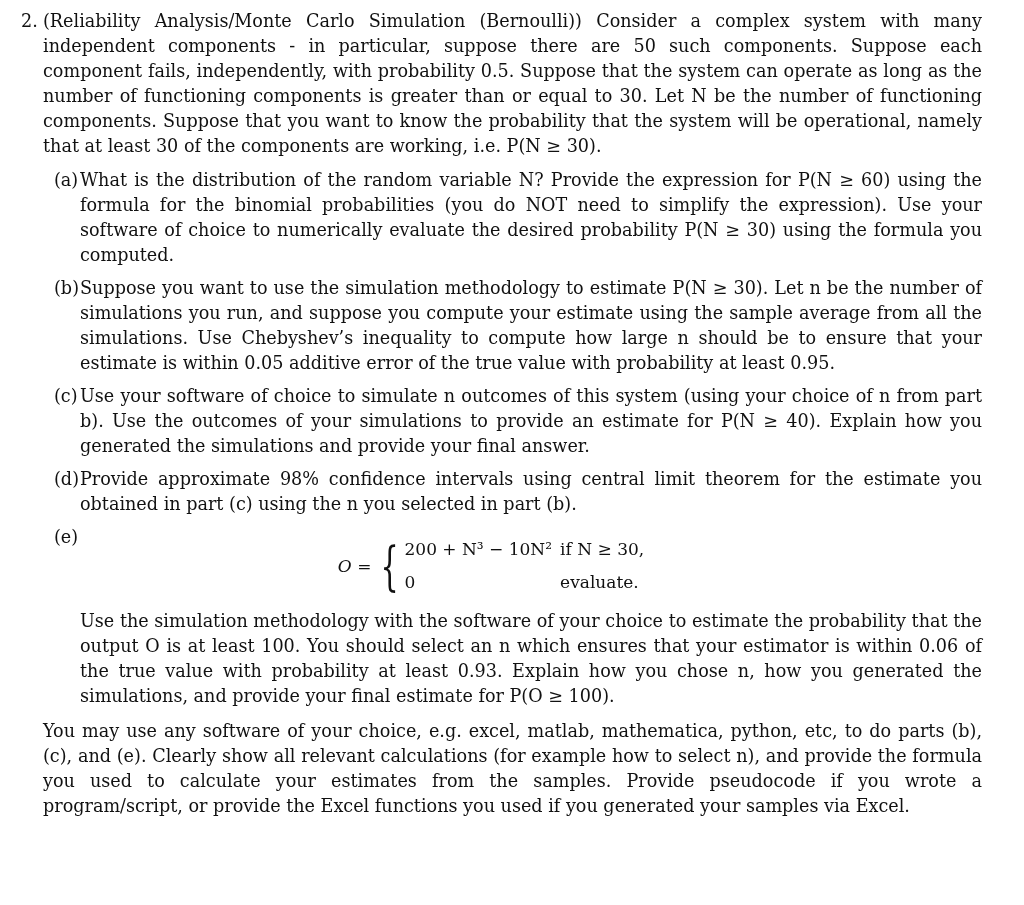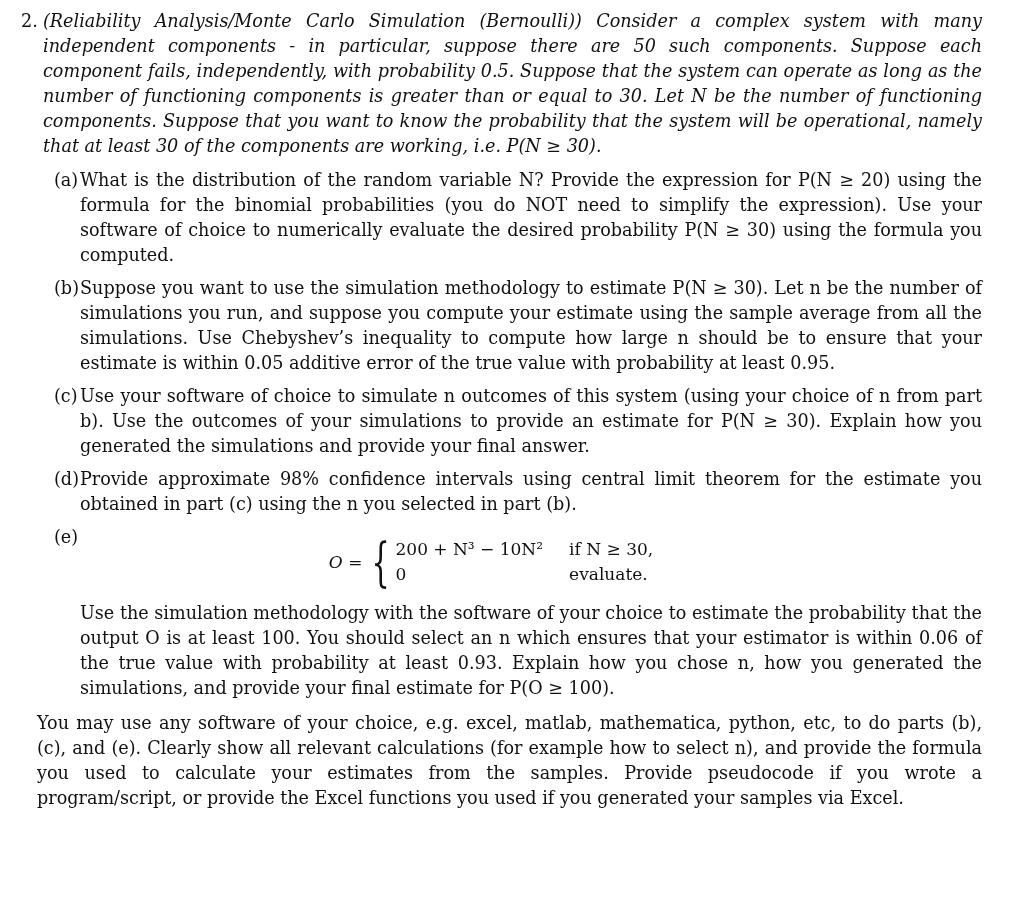--- a/index.html
+++ b/index.html
@@ -4,55 +4,55 @@
   <style>
     html, body { margin: 0; padding: 0; background: #ffffff; }
     body {
       width: 1024px; height: 905px; overflow: hidden;
       font-family: "DejaVu Serif", "Liberation Serif", serif;
       color: #111; font-size: 17.6px; line-height: 25px;
     }
     .page { position: relative; padding: 9px 42px 0 21px; }
     .problem { display: flex; }
     .pnum { width: 22px; flex: none; }
-    .ptext { flex: 1; text-align: justify; font-style: italic; }
+    .ptext { flex: 1; text-align: justify; }
     .parts { margin: 9px 0 0 49px; }
     .part { display: flex; margin-bottom: 8px; }
     .plabel { width: 26px; flex: none; margin-left: -16px; margin-right: 0; }
     .ptxt { flex: 1; text-align: justify; }
     .eq {
       display: flex; align-items: center; justify-content: center;
       margin: 12px 0 14px -80px; font-size: 17px;
     }
     .eq .lhs { font-style: italic; margin-right: 6px; }
     .brace { font-size: 52px; line-height: 48px; font-weight: 200; transform: scaleX(0.55); margin: 0 -2px 0 -4px; }
-    .cases { display: grid; grid-template-columns: auto auto; column-gap: 26px; row-gap: 0; }
-    .footer { margin: 10px 0 0 16px; text-align: justify; }
+    .cases { display: grid; grid-template-columns: auto auto; column-gap: 26px; row-gap: 0; gap: 8px; }
+    .footer { margin: 10px 0 0 22px; text-align: justify; }
   </style>
 </head>
 <body>
 
 <div class="page">
   <div class="problem">
     <div class="pnum">2.</div>
     <div class="ptext">(Reliability Analysis/Monte Carlo Simulation (Bernoulli)) Consider a complex system with many independent components - in particular, suppose there are 50 such components. Suppose each component fails, independently, with probability 0.5. Suppose that the system can operate as long as the number of functioning components is greater than or equal to 30. Let N be the number of functioning components. Suppose that you want to know the probability that the system will be operational, namely that at least 30 of the components are working, i.e. P(N ≥ 30).</div>
   </div>
 
   <div class="parts">
     <div class="part">
       <div class="plabel">(a)</div>
-      <div class="ptxt">What is the distribution of the random variable N? Provide the expression for P(N ≥ 20) using the formula for the binomial probabilities (you do NOT need to simplify the expression). Use your software of choice to numerically evaluate the desired probability P(N ≥ 30) using the formula you computed.</div>
+      <div class="ptxt">What is the distribution of the random variable N? Provide the expression for P(N ≥ 60) using the formula for the binomial probabilities (you do NOT need to simplify the expression). Use your software of choice to numerically evaluate the desired probability P(N ≥ 30) using the formula you computed.</div>
     </div>
     <div class="part">
       <div class="plabel">(b)</div>
       <div class="ptxt">Suppose you want to use the simulation methodology to estimate P(N ≥ 30). Let n be the number of simulations you run, and suppose you compute your estimate using the sample average from all the simulations. Use Chebyshev’s inequality to compute how large n should be to ensure that your estimate is within 0.05 additive error of the true value with probability at least 0.95.</div>
     </div>
     <div class="part">
       <div class="plabel">(c)</div>
-      <div class="ptxt">Use your software of choice to simulate n outcomes of this system (using your choice of n from part b). Use the outcomes of your simulations to provide an estimate for P(N ≥ 30). Explain how you generated the simulations and provide your final answer.</div>
+      <div class="ptxt">Use your software of choice to simulate n outcomes of this system (using your choice of n from part b). Use the outcomes of your simulations to provide an estimate for P(N ≥ 40). Explain how you generated the simulations and provide your final answer.</div>
     </div>
     <div class="part">
       <div class="plabel">(d)</div>
       <div class="ptxt">Provide approximate 98% confidence intervals using central limit theorem for the estimate you obtained in part (c) using the n you selected in part (b).</div>
     </div>
     <div class="part">
       <div class="plabel">(e)</div>
       <div class="ptxt">
         <div class="eq">
           <span class="lhs">O =</span>

